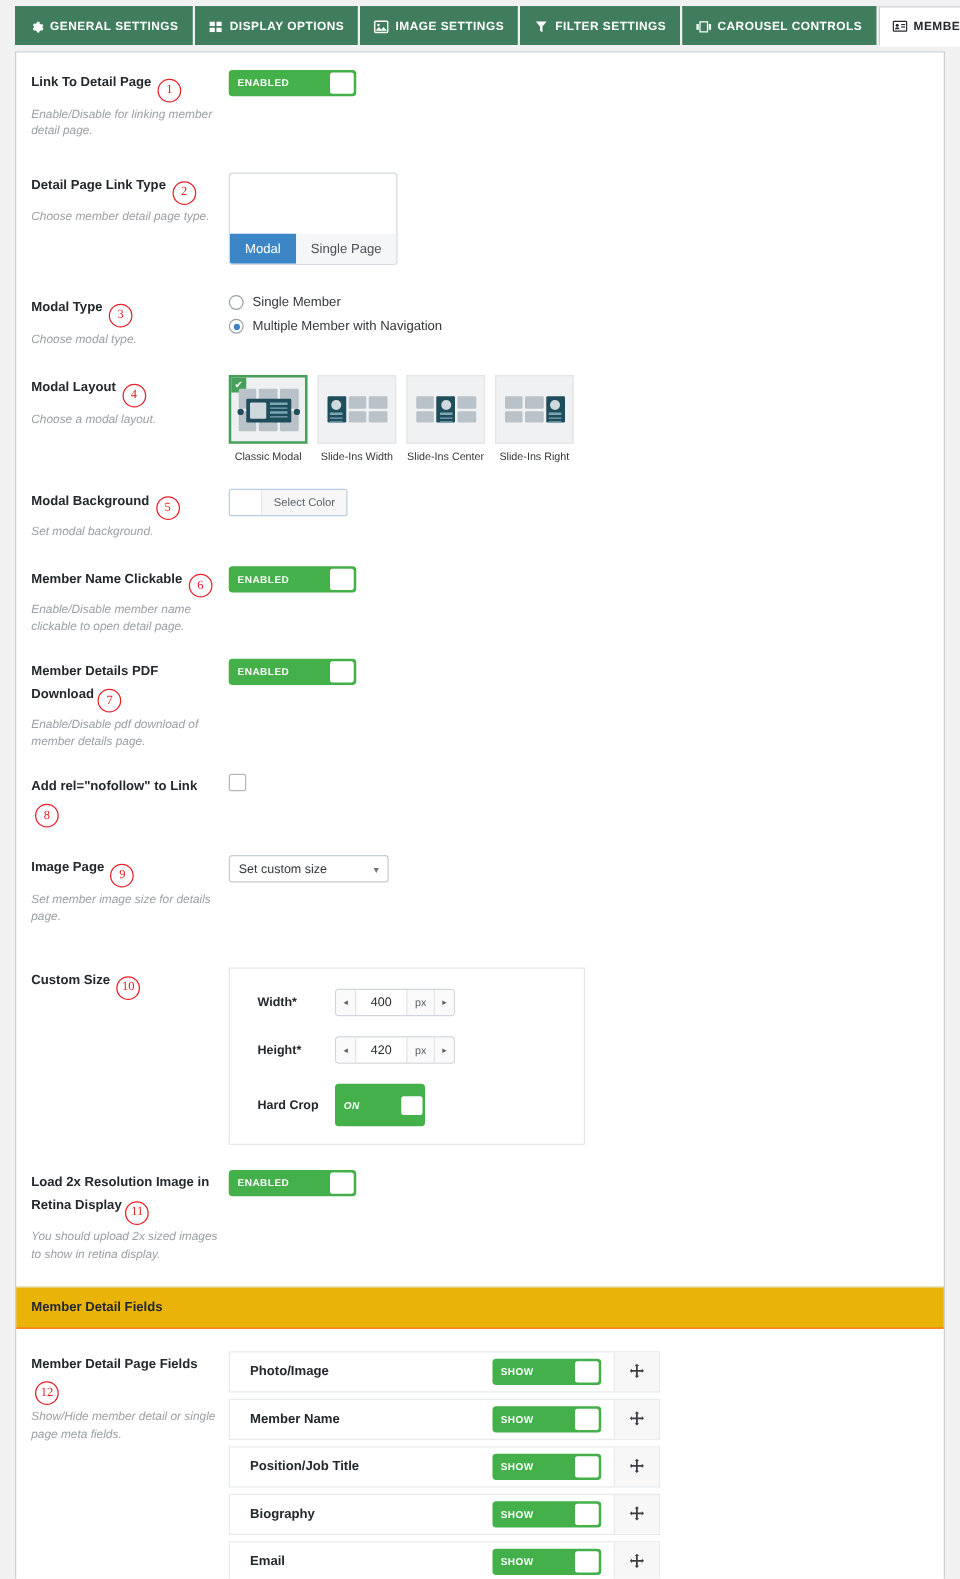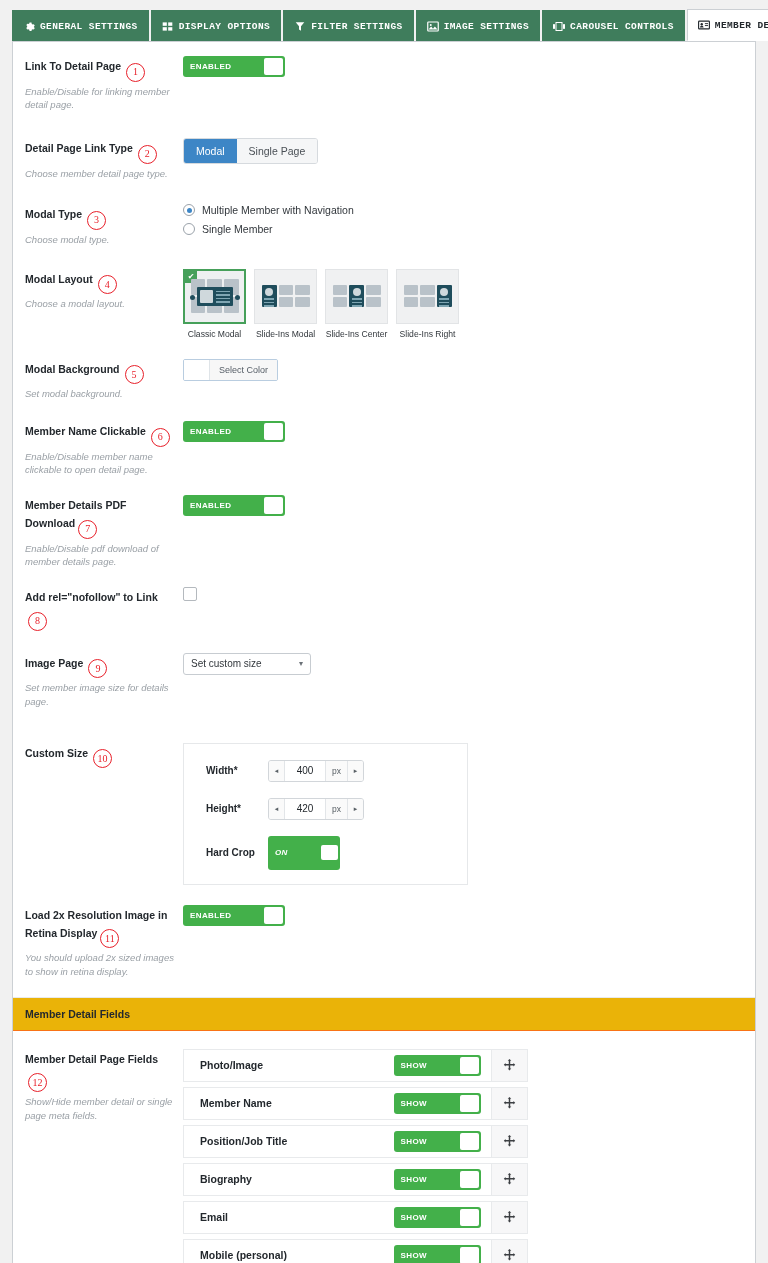--- a/index.html
+++ b/index.html
@@ -9,27 +9,26 @@
     font-family: "Liberation Sans", sans-serif;
     -webkit-font-smoothing: antialiased;
   }
   body { width: 768px; height: 1263px; overflow: hidden; position: relative; }
 
   .page { width: 768px; height: 1263px; position: relative; background: #f1f1f1; }
 
   
   .tabbar {
     display: flex;
-    align-items: flex-end;
+    align-items: flex-start;
     height: 36px;
     padding: 0 0 0 12px;
     margin-top: 5px;
     position: relative;
     z-index: 5;
-    font-family: Liberation Mono, monospace;
   }
   .tab {
     background: #3f7d5c;
     color: #ffffff;
     font-size: 9.5px;
     font-weight: bold;
     letter-spacing: .4px;
     height: 31px;
     display: flex;
     align-items: center;
@@ -141,20 +140,21 @@
 
   
   .btngroup { display: inline-flex; border: 1px solid #d6dade; border-radius: 3px; overflow: hidden; }
   .btngroup button {
     border: 0; outline: 0; cursor: pointer;
     font-family: inherit;
     font-size: 10.5px;
     padding: 6px 12px;
     background: #f5f6f7;
     color: #4a5056;
+    margin-top: 48px;
   }
   .btngroup button.sel { background: #3d86c6; color: #fff; font-weight: normal; }
 
   
   .radio-line { display: flex; align-items: center; gap: 7px; margin-bottom: 7px; cursor: pointer; }
   .radio {
     width: 12px; height: 12px; border-radius: 50%;
     border: 1px solid #9aa2aa; background: #fff;
     display: inline-block; position: relative; flex: 0 0 12px;
   }
@@ -271,35 +271,35 @@
             <rect x="1" y="2" width="6" height="5" fill="currentColor"></rect>
             <rect x="9" y="2" width="6" height="5" fill="currentColor"></rect>
             <rect x="1" y="9" width="6" height="5" fill="currentColor"></rect>
             <rect x="9" y="9" width="6" height="5" fill="currentColor"></rect>
           </svg>
         </span>
         <span>DISPLAY OPTIONS</span>
       </div>
       <div class="tab">
         <span class="ticon">
-          <svg width="10" height="11" viewBox="0 0 14 14">
-            <path fill="currentColor" d="M1 1h12l-4.6 5.6V13L5.6 11.2V6.6z"></path>
-          </svg>
-        </span>
-        <span>FILTER SETTINGS</span>
-      </div>
-      <div class="tab">
-        <span class="ticon">
           <svg width="12" height="11" viewBox="0 0 16 14">
             <rect x="1" y="1" width="14" height="12" rx="1" fill="none" stroke="currentColor" stroke-width="1.6"></rect>
             <circle cx="5" cy="5" r="1.3" fill="currentColor"></circle>
             <path d="M2 11l3.5-4L8 10l2.5-3L14 11z" fill="currentColor"></path>
           </svg>
         </span>
         <span>IMAGE SETTINGS</span>
+      </div>
+      <div class="tab">
+        <span class="ticon">
+          <svg width="10" height="11" viewBox="0 0 14 14">
+            <path fill="currentColor" d="M1 1h12l-4.6 5.6V13L5.6 11.2V6.6z"></path>
+          </svg>
+        </span>
+        <span>FILTER SETTINGS</span>
       </div>
       <div class="tab">
         <span class="ticon">
           <svg width="12" height="11" viewBox="0 0 18 14">
             <rect x="4.5" y="1" width="9" height="12" fill="none" stroke="currentColor" stroke-width="1.5"></rect>
             <rect x="0" y="3.5" width="3" height="7" fill="currentColor"></rect>
             <rect x="15" y="3.5" width="3" height="7" fill="currentColor"></rect>
           </svg>
         </span>
         <span>CAROUSEL CONTROLS</span>
@@ -346,26 +346,26 @@
       </div>
     </div>
 
     <div class="row" style="padding-top:20px">
       <div class="lbl">
         <span class="t">Modal Type</span><span class="badge">3</span>
         <span class="d">Choose modal type.</span>
       </div>
       <div class="ctl">
         <label class="radio-line">
+          <span class="radio"></span>
+          <span>Single Member</span>
+        </label>
+        <label class="radio-line">
           <span class="radio on"></span>
           <span>Multiple Member with Navigation</span>
-        </label>
-        <label class="radio-line">
-          <span class="radio"></span>
-          <span>Single Member</span>
         </label>
       </div>
     </div>
 
     <div class="row" style="padding-top:18px">
       <div class="lbl">
         <span class="t">Modal Layout</span><span class="badge">4</span>
         <span class="d">Choose a modal layout.</span>
       </div>
       <div class="ctl">
@@ -407,21 +407,21 @@
                     <span class="ln"></span>
                 </div>
                 <div class="sidegrid">
                     <div></div>
                     <div></div>
                     <div></div>
                     <div></div>
                   </div>
               </div>
             </div>
-            <div class="tcap">Slide-Ins Modal</div>
+            <div class="tcap">Slide-Ins Width</div>
           </div>
 
           <div class="thumbwrap">
             <div class="thumb">
               <div class="sidewrap">
                 <div class="sidegrid" style="grid-template-columns:1fr">
                     <div></div>
                     <div></div>
                   </div>
                 <div class="sidecard">

